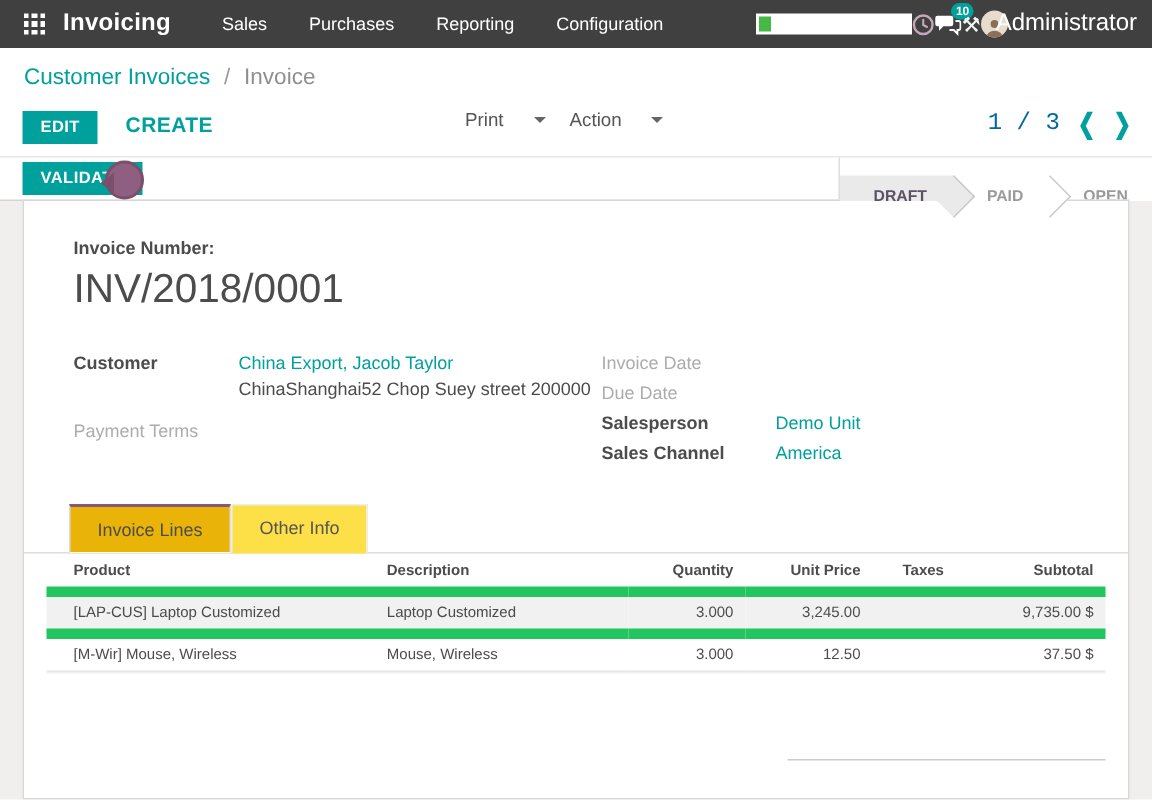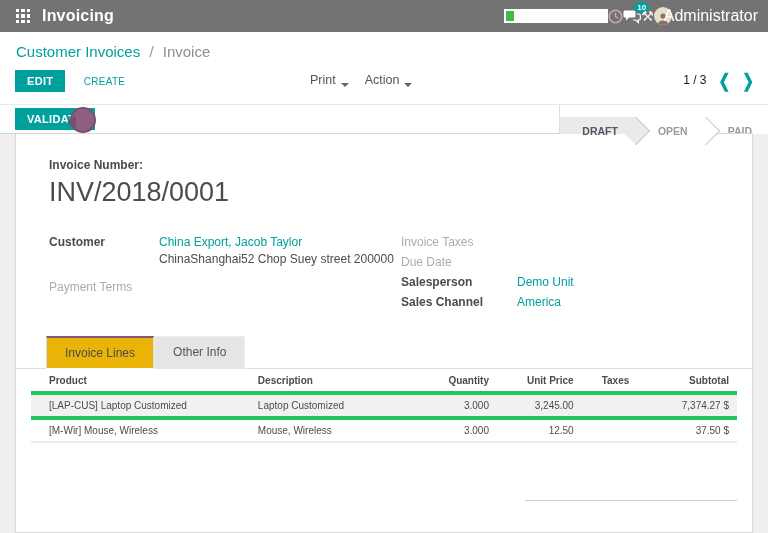--- a/index.html
+++ b/index.html
@@ -5,21 +5,21 @@
   * { box-sizing: border-box; }
   html,body { margin:0; padding:0; }
   body {
     width:768px; height:533px; overflow:hidden; position:relative;
     font-family:"Liberation Sans", sans-serif;
     background:#f0efee; color:#4c4c4c;
   }
 
   
   .navbar {
-    height:32px; background:#737373; color:#fff;
+    height:32px; background:#404040; color:#fff;
     display:flex; align-items:center; padding:0 10px 0 10px;
   }
   .apps-grid { width:14px; height:14px; display:grid;
     grid-template-columns:repeat(3,1fr); grid-template-rows:repeat(3,1fr);
     gap:2px; margin:0 12px 0 6px; cursor:pointer; }
   .apps-grid i { background:#fff; display:block; }
   .brand { font-size:16px; font-weight:bold; margin-right:34px; letter-spacing:.2px; }
   .menu { display:flex; gap:28px; font-size:12px; }
   .menu .item { cursor:pointer; }
   .nav-right { margin-left:auto; display:flex; align-items:center; gap:0; }
@@ -36,28 +36,28 @@
 
   
   .panel { background:#fff; }
   .breadcrumb { padding:11px 16px 2px 16px; font-size:15px; }
   .breadcrumb .parent { color:#00A09D; cursor:pointer; text-decoration:none; }
   .breadcrumb .sep { color:#999; margin:0 5px; }
   .breadcrumb .current { color:#8f8f8f; }
   .cp-row { position:relative; height:42px; padding:8px 14px 0 15px; }
   .btn-primary { background:#00A09D; color:#fff; border:none; font-size:11px; font-weight:bold;
     padding:5px 12px; cursor:pointer; font-family:inherit; letter-spacing:.3px; }
-  .btn-link { background:none; border:none; color:#00A09D; font-size:10px; font-weight:normal;
+  .btn-link { background:none; border:none; color:#00A09D; font-size:14px; font-weight:bold;
     padding:5px 10px; margin-left:4px; cursor:pointer; font-family:inherit; letter-spacing:.3px; }
   .cp-center { position:absolute; left:310px; top:11px; display:flex; gap:16px; font-size:12.5px; color:#555; }
-  .dd { cursor:pointer; display:flex; align-items:flex-end; gap:5px; }
+  .dd { cursor:pointer; display:flex; align-items:center; gap:20px; }
   .caret { width:0; height:0; border-left:4px solid transparent; border-right:4px solid transparent;
     border-top:4px solid #666; display:inline-block; }
   .pager { position:absolute; right:14px; top:11px; display:flex; align-items:center; gap:12px; }
-  .pager .count { font-size:12px; color:#0f172a; }
+  .pager .count { font-size:16px; color:#0369a1;font-family:Liberation Mono, monospace; }
   .pager .chev { color:#00A09D; font-weight:bold; font-size:14px; cursor:pointer;
     transform:scaleY(1.3); line-height:1; }
 
   
   .statusbar { background:#fff; height:30px; border-top:1px solid #e8e8e8; border-bottom:1px solid #d4d4d4;
     display:flex; align-items:center; padding-left:15px; position:relative; }
   .steps { margin-left:auto; display:flex; height:29px; border-left:1px solid #ddd; }
   .step { position:relative; font-size:10.5px; font-weight:bold; color:#9a9a9a;
     line-height:29px; padding:0 18px 0 22px; background:#fff; cursor:pointer;margin-top:12px; }
   .step:first-child { z-index:3; }
@@ -89,33 +89,33 @@
   .fvalue a, .flink { color:#00A09D; text-decoration:none; cursor:pointer; }
   .addr { color:#4c4c4c; margin-top:3px; }
   .frow.pt { margin-top:14px; }
   .fgroup-right .flabel { width:116px; }
   .fgroup-right .frow { margin-bottom:6px; }
 
   
   .tabs { margin-top:21px; padding-left:30px; border-bottom:1px solid #ddd; display:flex; }
   .tab { font-size:12px; padding:8px 18px; cursor:pointer; margin-bottom:-1px; color:#4c4c4c; }
   .tab.active { background:#eab308; border:1px solid #ddd; border-top:2px solid #875A7B; border-bottom:1px solid #fff; }
-  .tab.inactive { background:#e5e5e5; border:1px solid #eee; border-bottom:none; color:#555; }
+  .tab.inactive { background:#fde047; border:1px solid #eee; border-bottom:none; color:#555; }
 
   
   .table-area { padding:0 15px; }
   table.lines { width:100%; border-collapse:collapse; font-size:10px; color:#4c4c4c; }
   .lines th { font-weight:bold; text-align:left; padding:6px 8px 5px 8px; border-bottom:1px solid #c9c9c9; }
   .lines th.product { padding-left:18px; width:31%; }
   .lines th.desc { width:24%;margin-top:24px; }
   .lines th.qty, .lines td.qty { text-align:right; width:11%; }
   .lines th.price, .lines td.price { text-align:right; width:12%; }
   .lines th.taxes, .lines td.taxes { text-align:left; width:10%; padding-left:20px; }
   .lines th.subtotal, .lines td.subtotal { text-align:right; }
-  .lines td { padding:5px 8px; border-top:4px solid #22c55e; }
+  .lines td { padding:5px 8px; border-top:7px solid #22c55e; }
   .lines td.product { padding-left:18px; }
   .lines tbody tr:nth-child(odd) { background:#f1f1f1; }
   .lines tbody tr { cursor:pointer; }
   .lines .endline td { border-top:1px solid #e6e6e6; padding:0; height:0; }
 
   
   .totals { width:212px; margin:58px 0 0 auto; font-size:12px; border-top:1px solid #ccc; padding-top:6px; }
   .trow { display:flex; justify-content:flex-end; align-items:baseline; padding:3px 0; }
   .trow .tlabel { font-weight:bold; color:#4c4c4c; text-align:right; }
   .trow .tvalue { width:94px; text-align:right; }
@@ -131,20 +131,26 @@
       <i></i>
       <i></i>
       <i></i>
       <i></i>
       <i></i>
       <i></i>
       <i></i>
       <i></i>
   </div>
   <div class="brand">Invoicing</div>
+  <div class="menu">
+    <span class="item">Sales</span>
+    <span class="item">Purchases</span>
+    <span class="item">Reporting</span>
+    <span class="item">Configuration</span>
+  </div>
   <div class="nav-right">
     <div class="timer-box">
       <div class="timer-fill"></div>
     </div>
     <span class="icon-btn">
       <svg width="15" height="15" viewBox="0 0 15 15">
         <circle cx="7.5" cy="7.5" r="6.2" fill="none" stroke="#c4a7ba" stroke-width="1.6"></circle>
         <path d="M7.5 4.2 V7.7 L10 9" fill="none" stroke="#c4a7ba" stroke-width="1.4" stroke-linecap="round"></path>
       </svg>
     </span>
@@ -191,22 +197,22 @@
       <span class="chev">❯</span>
     </div>
   </div>
 </div>
 
 <div class="statusbar">
   <button class="btn-primary">VALIDATE</button>
   <div class="click-blob"></div>
   <div class="steps">
     <span class="step active">DRAFT</span>
+    <span class="step">PAID</span>
     <span class="step">OPEN</span>
-    <span class="step">PAID</span>
   </div>
 </div>
 
 <div class="sheet">
   <div class="sheet-top">
     <div class="inv-label">Invoice Number:</div>
     <h1 class="inv-number">INV/2018/0001</h1>
 
     <div class="fields">
       <div class="fgroup-left">
@@ -217,21 +223,21 @@
             <div class="addr">ChinaShanghai52 Chop Suey street 200000</div>
           </span>
         </div>
         <div class="frow pt">
           <span class="flabel muted">Payment Terms</span>
           <span class="fvalue"></span>
         </div>
       </div>
       <div class="fgroup-right">
         <div class="frow">
-          <span class="flabel muted">Invoice Taxes</span>
+          <span class="flabel muted">Invoice Date</span>
           <span class="fvalue"></span>
         </div>
         <div class="frow">
           <span class="flabel muted">Due Date</span>
           <span class="fvalue"></span>
         </div>
         <div class="frow">
           <span class="flabel">Salesperson</span>
           <span class="fvalue"><a class="flink">Demo Unit</a></span>
         </div>
@@ -260,21 +266,21 @@
           <th class="subtotal">Subtotal</th>
         </tr>
       </thead>
       <tbody>
         <tr>
           <td class="product">[LAP-CUS] Laptop Customized</td>
           <td>Laptop Customized</td>
           <td class="qty">3.000</td>
           <td class="price">3,245.00</td>
           <td class="taxes"></td>
-          <td class="subtotal">7,374.27 $</td>
+          <td class="subtotal">9,735.00 $</td>
         </tr>
         <tr>
           <td class="product">[M-Wir] Mouse, Wireless</td>
           <td>Mouse, Wireless</td>
           <td class="qty">3.000</td>
           <td class="price">12.50</td>
           <td class="taxes"></td>
           <td class="subtotal">37.50 $</td>
         </tr>
         <tr class="endline">

